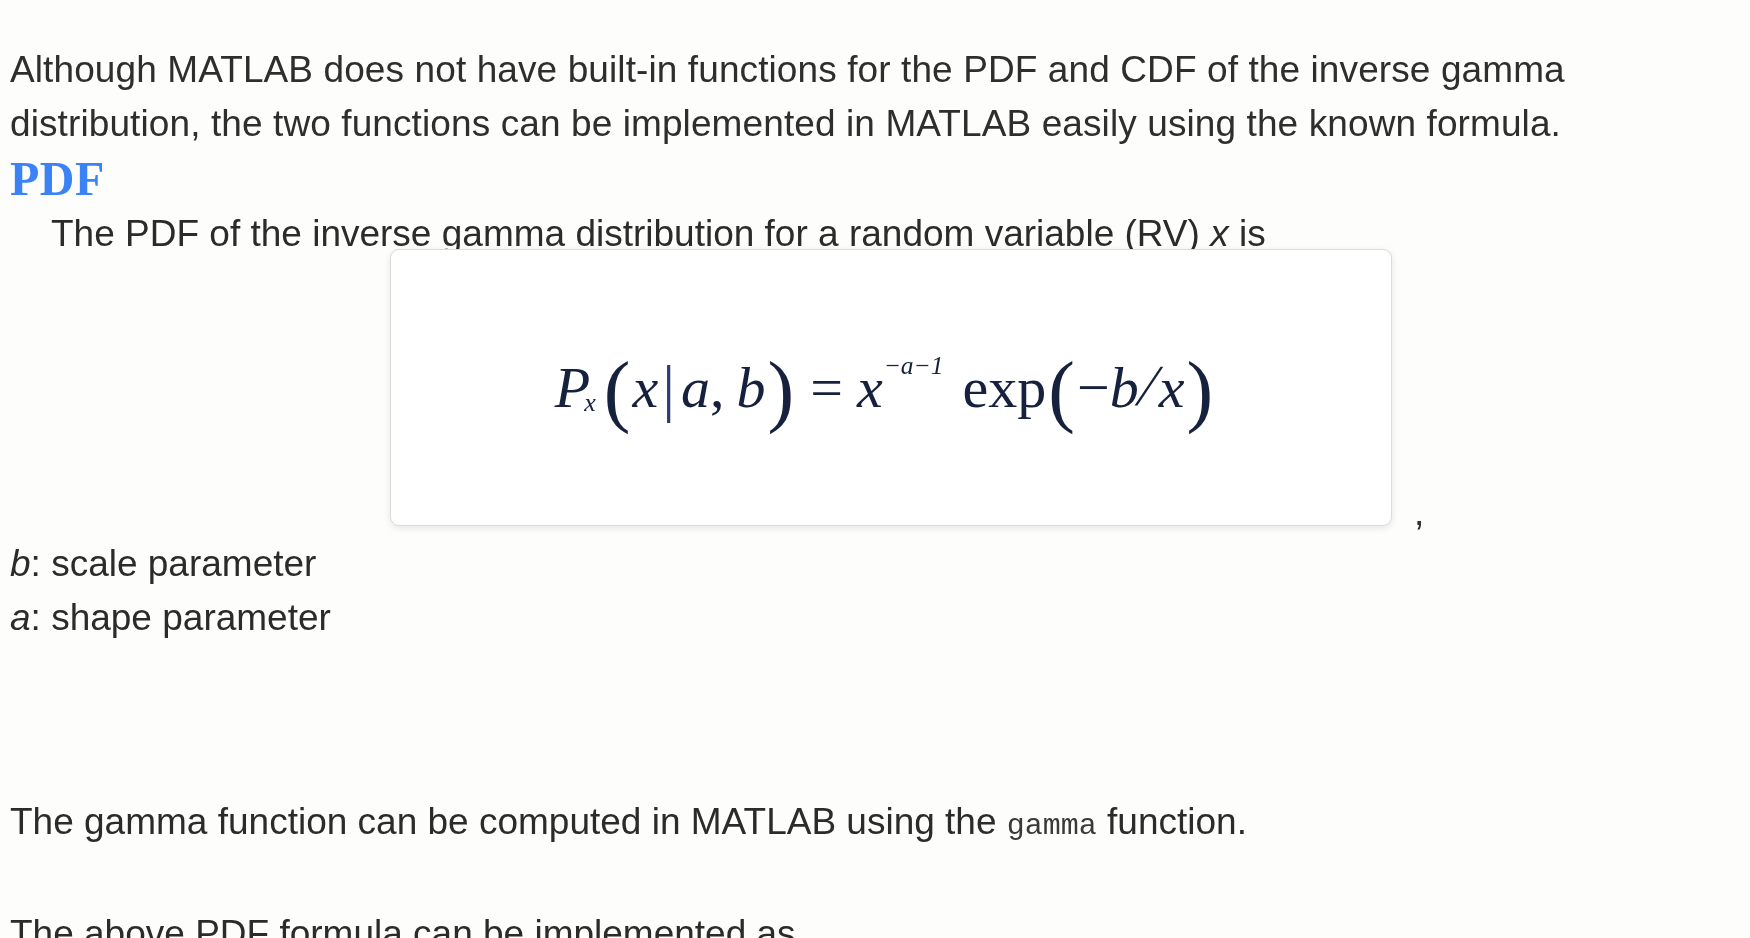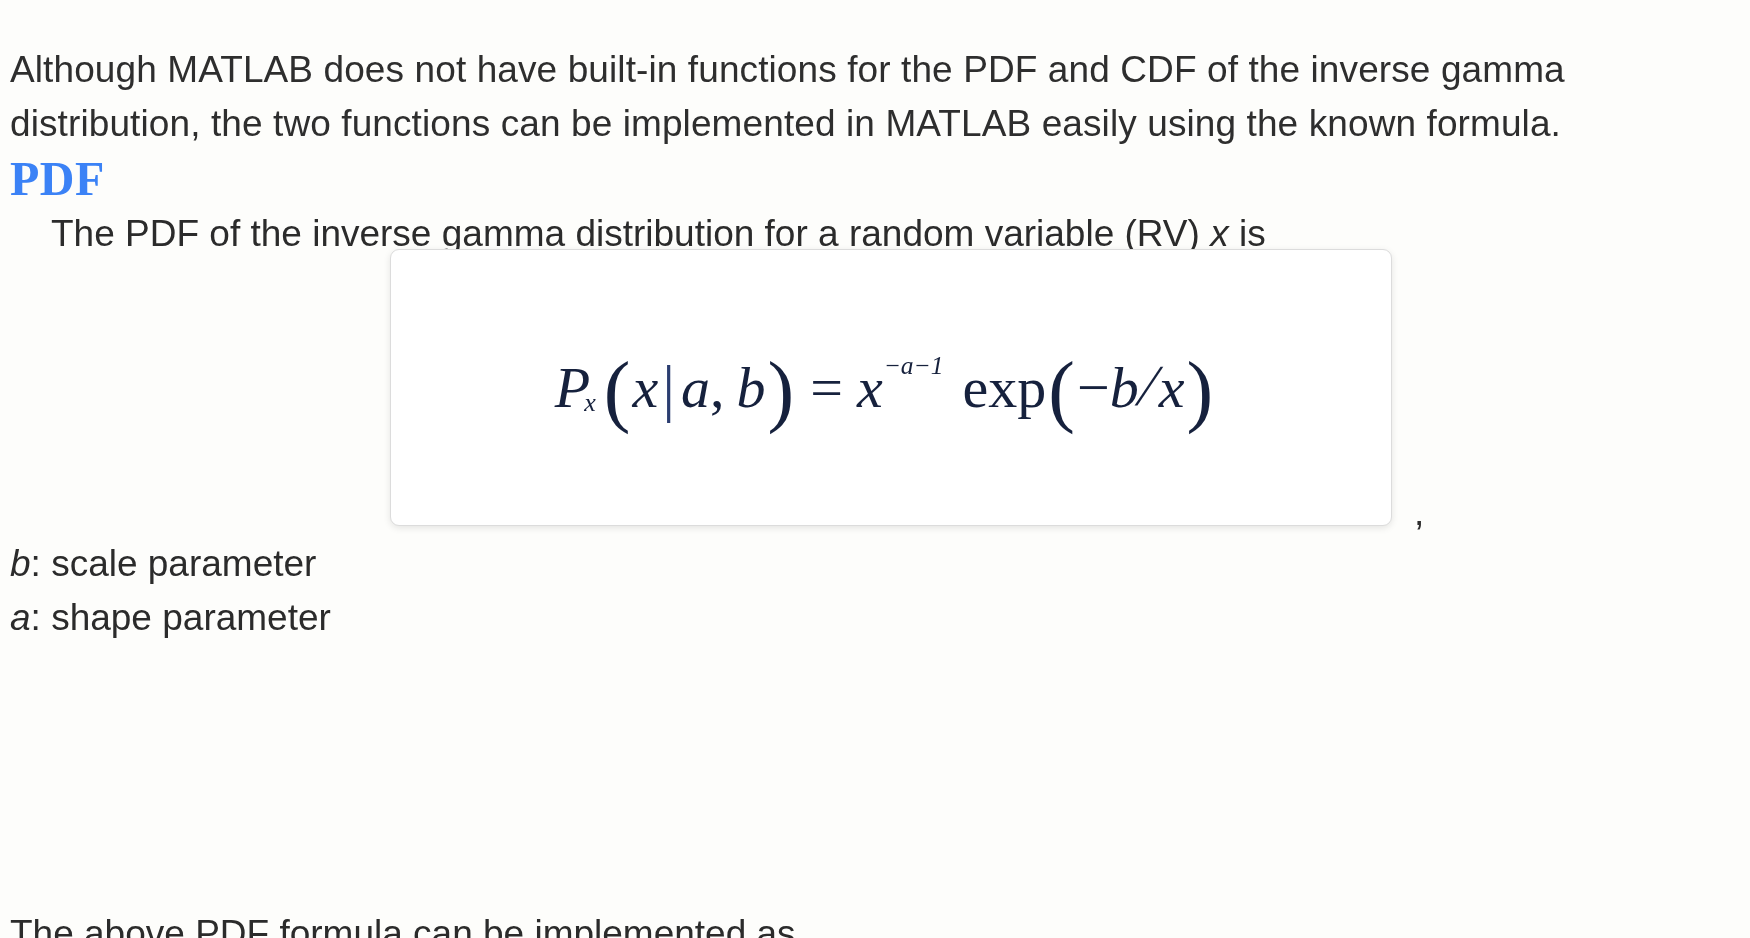--- a/index.html
+++ b/index.html
@@ -265,16 +265,19 @@
     </div>
   </div>
 
   <span class="comma-after">,</span>
 
   <div class="params">
     <div class="row"><span class="it">b</span><span>: scale parameter</span></div>
     <div class="row"><span class="it">a</span><span>: shape parameter</span></div>
   </div>
 
+  <p class="gamma-note">
+    <span>The gamma function can be computed in MATLAB using the </span><code class="inline">gamma</code><span> function.</span>
+  </p>
 
   <p class="closing">The above PDF formula can be implemented as</p>
 
 </div>
 
 </body></html>

